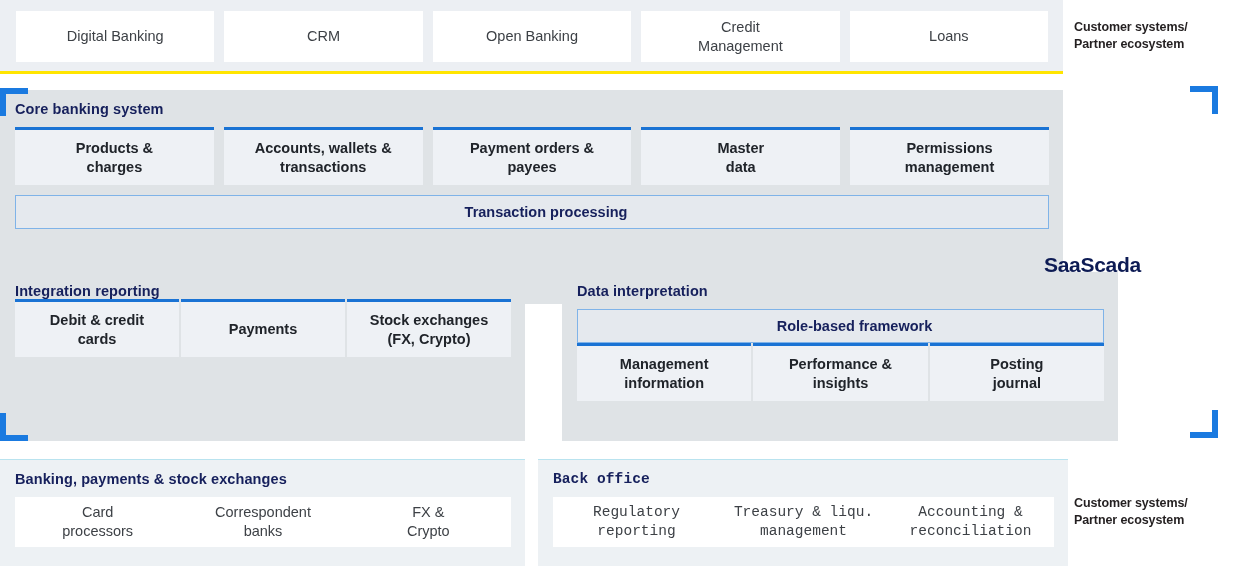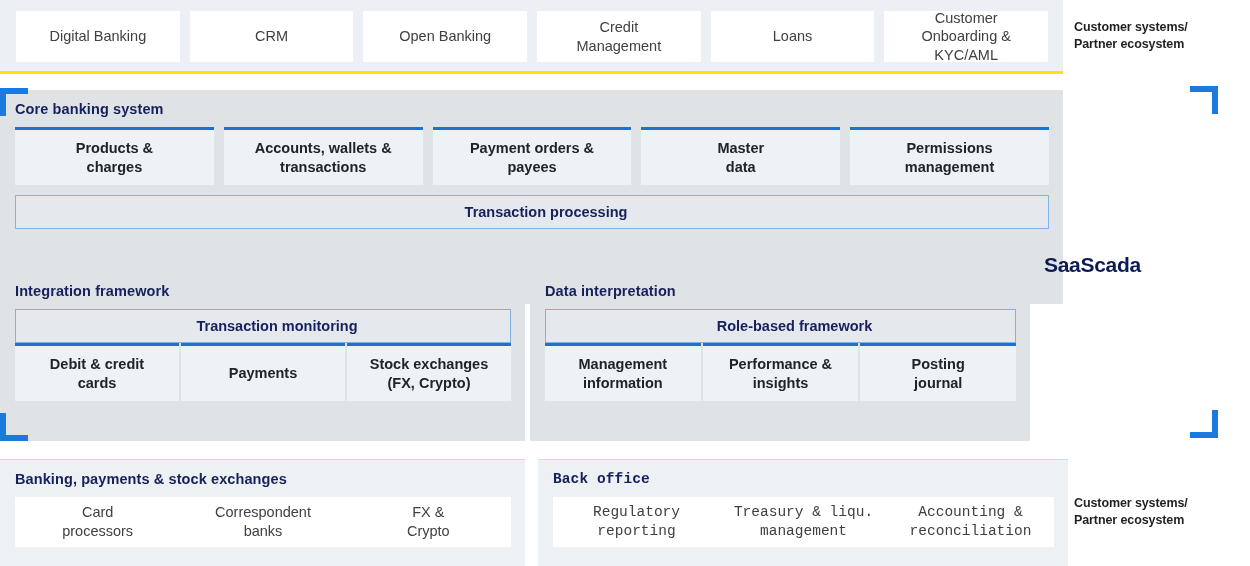--- a/index.html
+++ b/index.html
@@ -114,23 +114,23 @@
 
   
   .integration-panel {
     left: 0;
     top: 272px;
     width: 525px;
     height: 169px;
     padding: 11px 14px 12px 15px;
   }
   .data-panel {
-    left: 530px;
+    left: 562px;
     top: 272px;
-    width: 500px;
+    width: 556px;
     height: 169px;
     padding: 11px 14px 12px 15px;
   }
   .sub-row {
     display: flex;
     gap: 2px;
     margin-top: 0;
   }
 
   
@@ -218,39 +218,37 @@
 
 <div class="canvas">
 
   <div class="top-strip">
     <div class="top-strip-inner">
       <div class="white-card">Digital Banking</div>
       <div class="white-card">CRM</div>
       <div class="white-card">Open Banking</div>
       <div class="white-card">Credit<br>Management</div>
       <div class="white-card">Loans</div>
-      <div class="white-card">Customer<br>Onboarding &amp;<br>KYC/AML</div>
     </div>
   </div>
 
   <div class="panel core-panel">
     <div class="panel-title">Core banking system</div>
     <div class="core-row">
       <div class="blue-card">Products &amp;<br>charges</div>
       <div class="blue-card">Accounts, wallets &amp;<br>transactions</div>
       <div class="blue-card">Payment orders &amp;<br>payees</div>
       <div class="blue-card">Master<br>data</div>
       <div class="blue-card">Permissions<br>management</div>
     </div>
     <div class="wide-bar">Transaction processing</div>
   </div>
 
   <div class="panel integration-panel">
-    <div class="panel-title">Integration framework</div>
-    <div class="wide-bar">Transaction monitoring</div>
+    <div class="panel-title">Integration reporting</div>
     <div class="sub-row">
       <div class="blue-card">Debit &amp; credit<br>cards</div>
       <div class="blue-card">Payments</div>
       <div class="blue-card">Stock exchanges<br>(FX, Crypto)</div>
     </div>
   </div>
 
   <div class="panel data-panel">
     <div class="panel-title">Data interpretation</div>
     <div class="wide-bar">Role-based framework</div>

